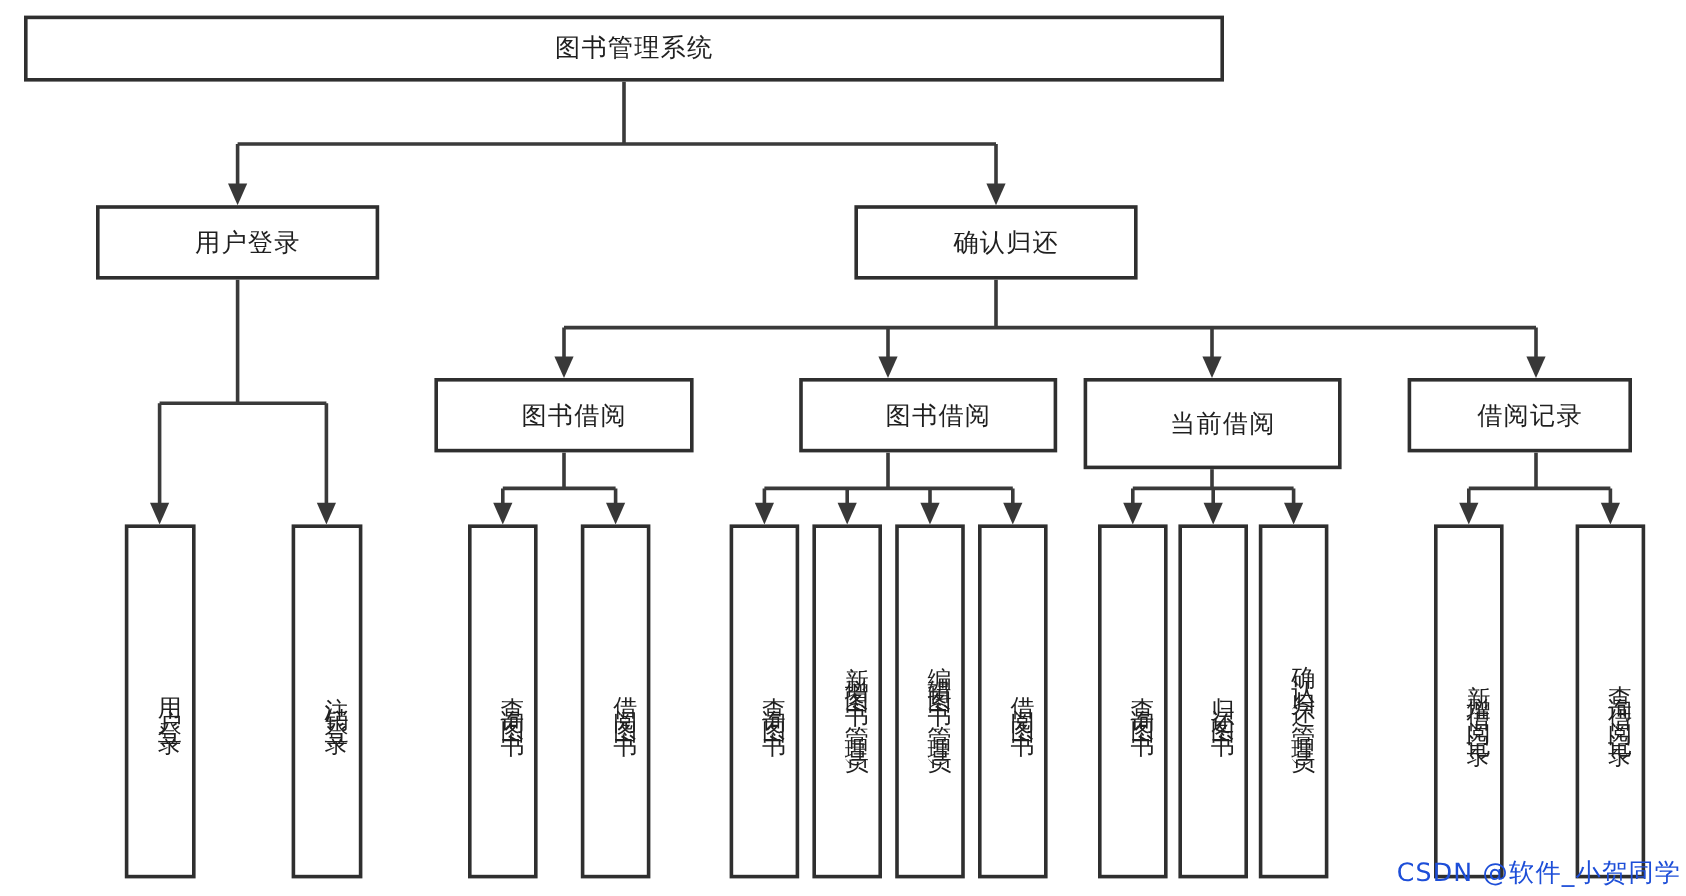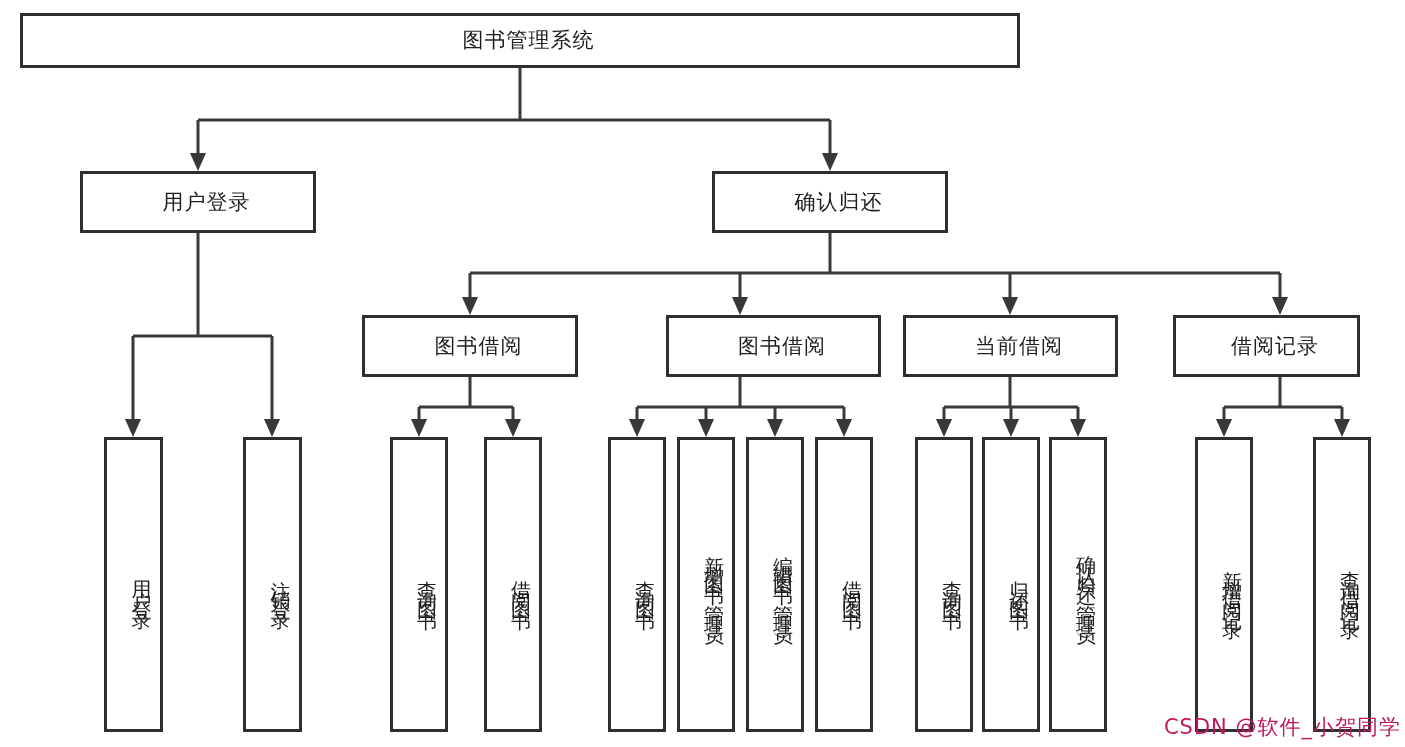--- a/index.html
+++ b/index.html
@@ -28,21 +28,21 @@
     text-orientation:mixed;
     font-size:20px;
     letter-spacing:10px;
     line-height:1;
     white-space:nowrap;
   }
   .watermark{
     position:absolute;
     right:4px;bottom:6px;
     font-size:21px;
-    color:#be185d;
+    color:#1d4ed8;
     letter-spacing:1px;
     white-space:nowrap;
   }
 </style>
 </head>
 <body>
 
 <div class="canvas">
 
   <svg class="lines" viewBox="0 0 1405 747" xmlns="http://www.w3.org/2000/svg">
@@ -98,21 +98,21 @@
   <div class="node h" style="left:712px;top:171px;width:236px;height:62px;">
     <span>确认归还</span>
   </div>
 
   <div class="node h" style="left:362px;top:315px;width:216px;height:62px;">
     <span>图书借阅</span>
   </div>
   <div class="node h" style="left:666px;top:315px;width:215px;height:62px;">
     <span>图书借阅</span>
   </div>
-  <div class="node h" style="left:903px;top:315px;width:215px;height:62px;">
+  <div class="node h" style="left:903px;top:315px;width:215px;height:76px;">
     <span>当前借阅</span>
   </div>
   <div class="node h" style="left:1173px;top:315px;width:187px;height:62px;">
     <span>借阅记录</span>
   </div>
 
   <div class="node v" style="left:104px;top:437px;width:59px;height:295px;">
     <span>用户登录</span>
   </div>
   <div class="node v" style="left:243px;top:437px;width:59px;height:295px;">

